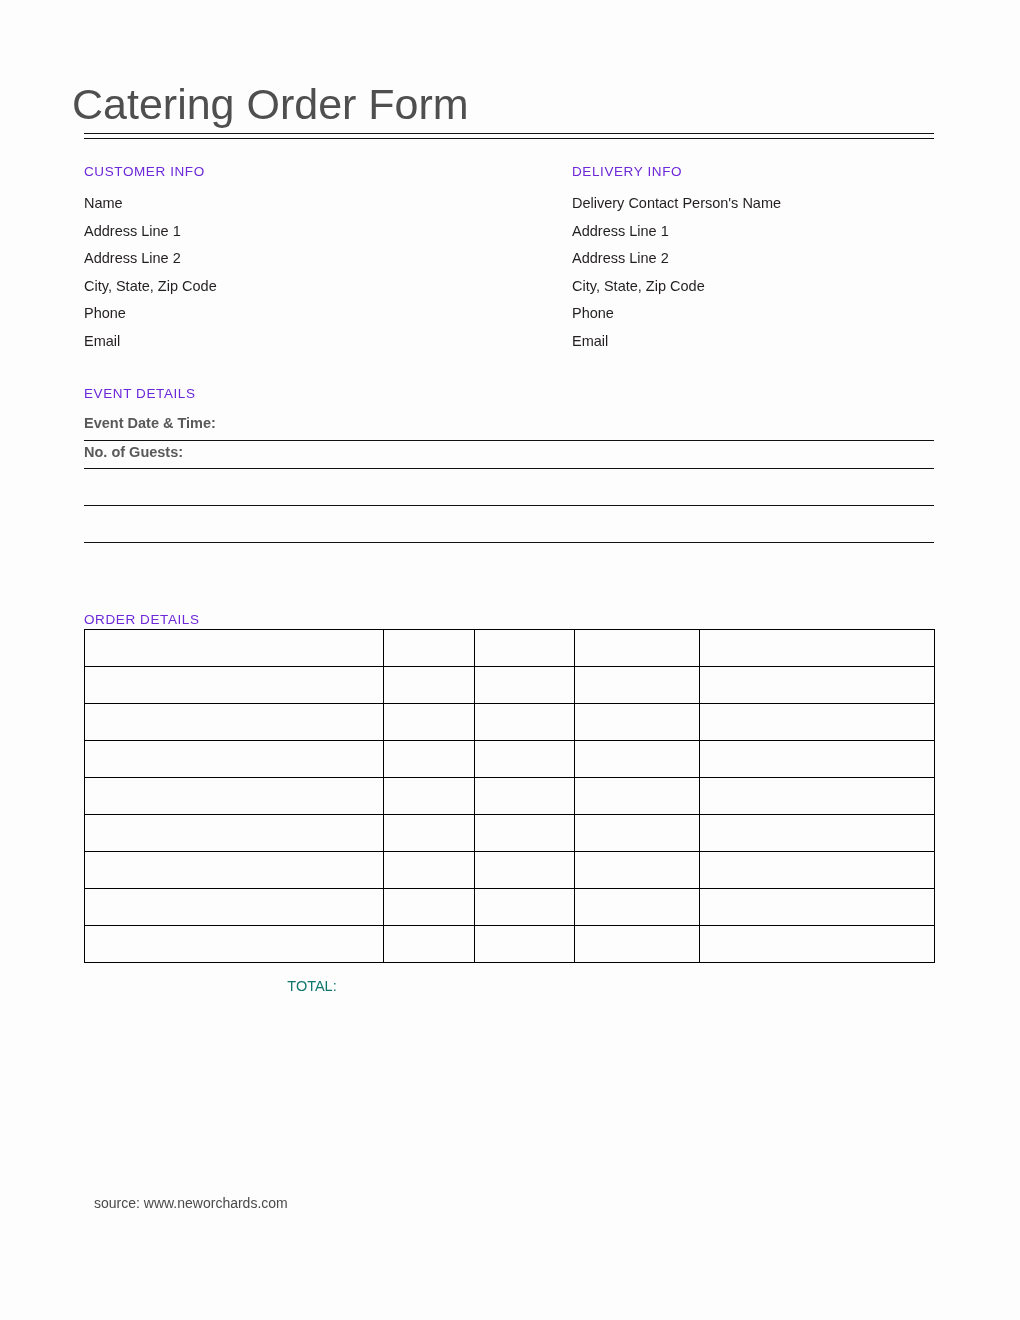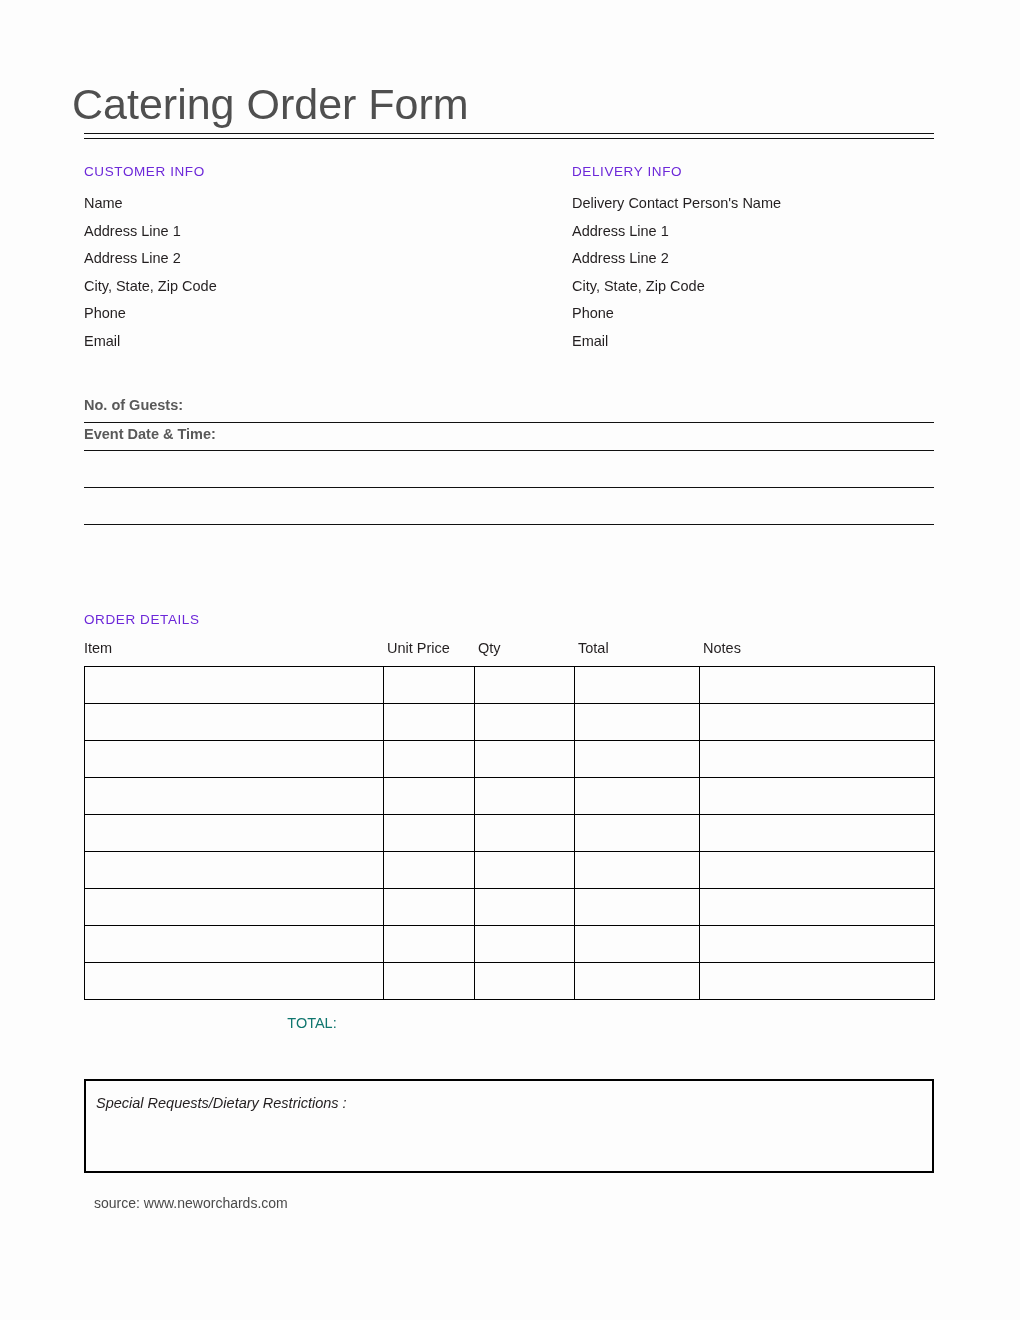--- a/index.html
+++ b/index.html
@@ -222,50 +222,44 @@
       <div class="info-line">Delivery Contact Person's Name</div>
       <div class="info-line">Address Line 1</div>
       <div class="info-line">Address Line 2</div>
       <div class="info-line">City, State, Zip Code</div>
       <div class="info-line">Phone</div>
       <div class="info-line">Email</div>
     </div>
   </div>
 
   <div class="event-block">
+    <div class="section-label">EVENT DETAILS</div>
     <div class="event-rows">
       <div class="event-row">
-        <span class="lbl">No. of Guests:</span>
+        <span class="lbl">Event Date &amp; Time:</span>
         <span class="val"></span>
       </div>
       <div class="event-row">
-        <span class="lbl">Event Date &amp; Time:</span>
+        <span class="lbl">No. of Guests:</span>
         <span class="val"></span>
       </div>
       <div class="event-row tall">
         <span class="lbl"></span>
         <span class="val"></span>
       </div>
       <div class="event-row tall">
         <span class="lbl"></span>
         <span class="val"></span>
       </div>
     </div>
   </div>
 
   <div class="order-block">
     <div class="section-label">ORDER DETAILS</div>
 
-    <div class="order-head">
-      <span class="h-item">Item</span>
-      <span class="h-unit">Unit Price</span>
-      <span class="h-qty">Qty</span>
-      <span class="h-total">Total</span>
-      <span class="h-notes">Notes</span>
-    </div>
 
     <table class="order-table">
       <colgroup>
         <col class="c-item">
           <col class="c-unit">
           <col class="c-qty">
           <col class="c-total">
           <col class="c-notes">
       </colgroup>
       <tbody>
@@ -334,20 +328,16 @@
         </tr>
       </tbody>
     </table>
 
     <div class="total-row">
       <span>TOTAL:</span>
       <span></span>
     </div>
   </div>
 
-  <div class="special-box">
-    <span class="special-label">Special Requests/Dietary Restrictions :</span>
-    <span class="special-label"></span>
-  </div>
 
   <div class="source-note">source: www.neworchards.com</div>
 
 </div>
 
 </body></html>

